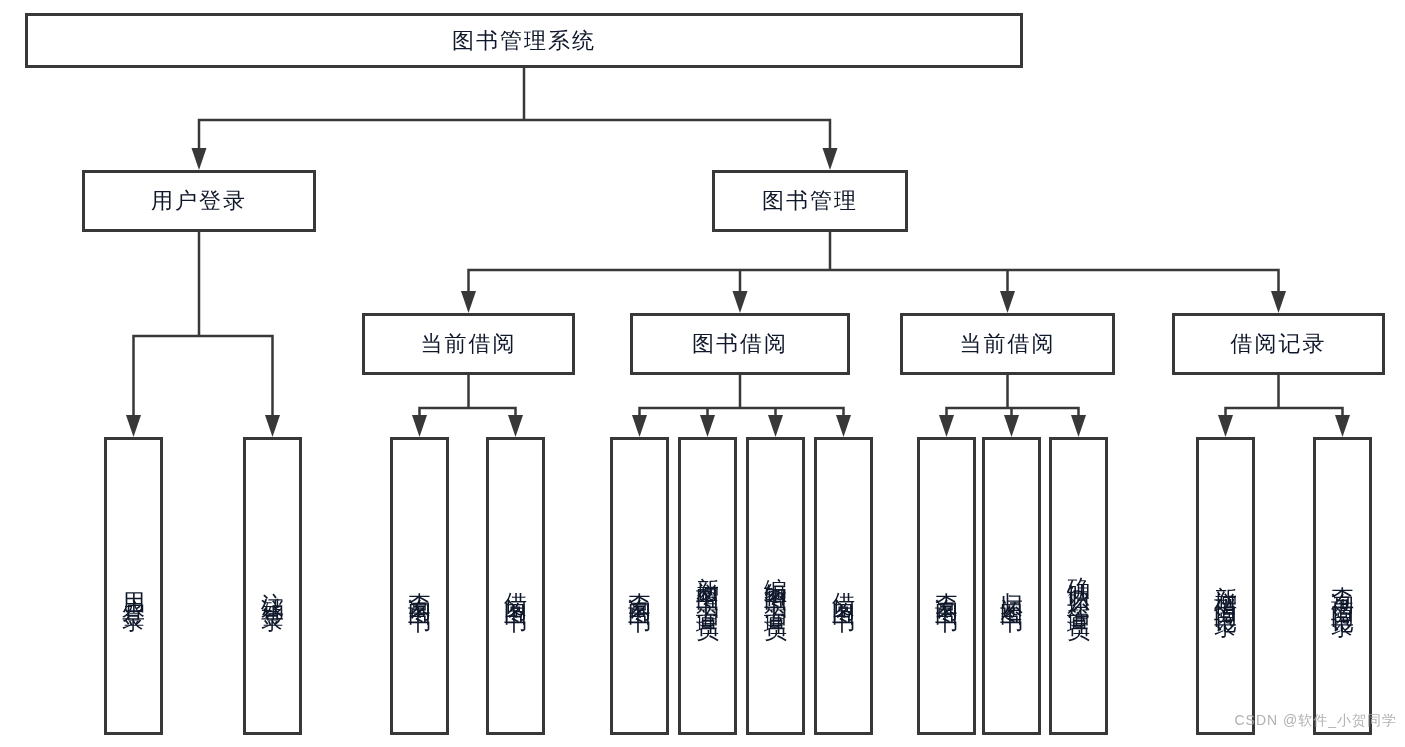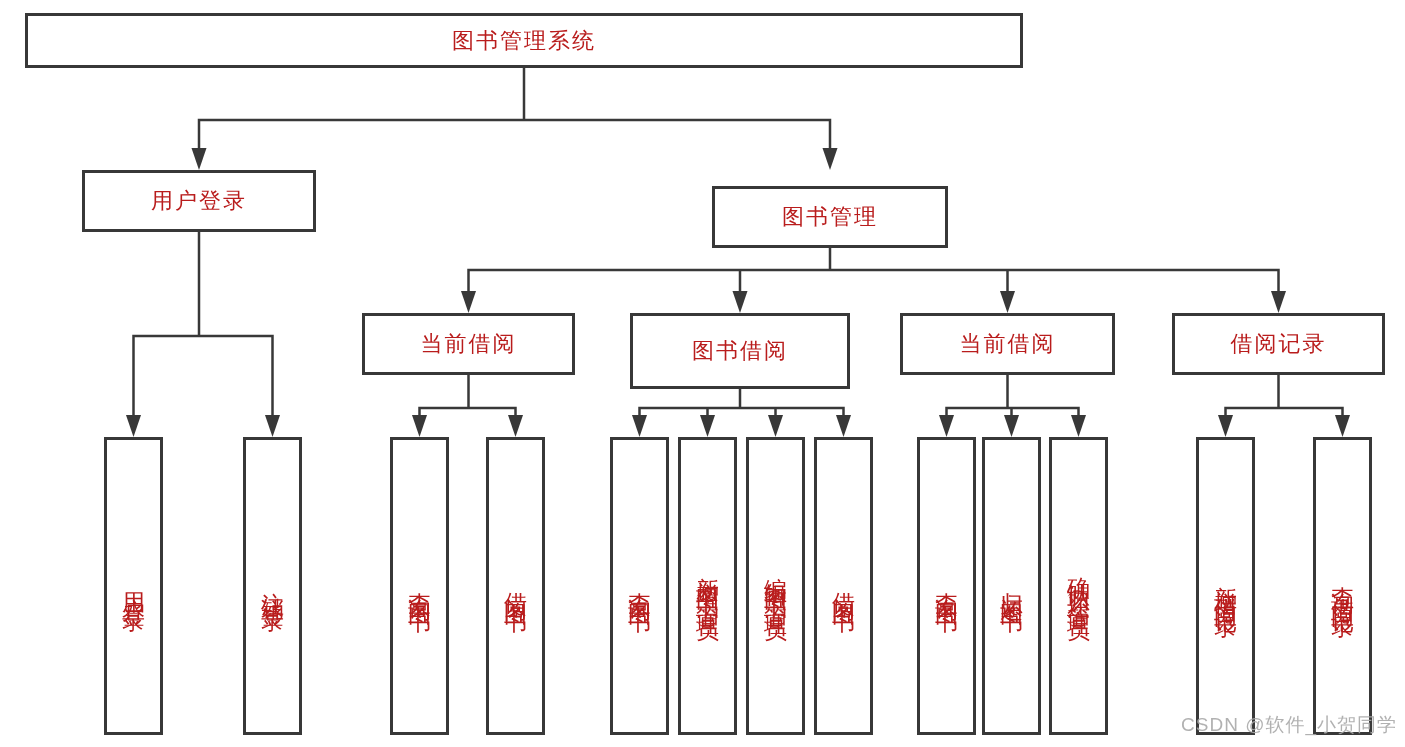--- a/index.html
+++ b/index.html
@@ -4,29 +4,29 @@
 <style>
   html,body{margin:0;padding:0;background:#ffffff;}
   .canvas{
     position:relative;width:1405px;height:747px;background:#ffffff;
     font-family:"Liberation Sans","DejaVu Sans",sans-serif;overflow:hidden;
   }
   svg.wires{position:absolute;left:0;top:0;width:1405px;height:747px;}
   .box{
     position:absolute;box-sizing:border-box;background:#ffffff;
     border:3px solid #383838;display:flex;align-items:center;justify-content:center;
-    color:#b91c1c;
+    color:#0f172a;
   }
   .box.h span{font-size:22px;letter-spacing:2px;white-space:nowrap;}
   .box.v span{
     writing-mode:vertical-rl;font-size:23px;letter-spacing:6px;line-height:1;
     white-space:nowrap;
   }
   .watermark{
-    position:absolute;right:8px;top:712px;font-size:19px;letter-spacing:1px;
+    position:absolute;right:8px;top:712px;font-size:14px;letter-spacing:1px;
     color:rgba(168,168,168,0.9);white-space:nowrap;
   }
 </style>
 </head>
 <body>
 
 <div class="canvas">
 
   <svg class="wires" viewBox="0 0 1405 747">
     <g stroke="#383838" stroke-width="2.5" fill="none">
@@ -61,28 +61,28 @@
     </g>
   </svg>
 
   <div class="box h" style="left:25px;top:13px;width:998px;height:55px">
     <span>图书管理系统</span>
   </div>
 
   <div class="box h" style="left:82px;top:170px;width:234px;height:62px">
     <span>用户登录</span>
   </div>
-  <div class="box h" style="left:712px;top:186px;width:236px;height:62px">
+  <div class="box h" style="left:712px;top:170px;width:196px;height:62px">
     <span>图书管理</span>
   </div>
 
   <div class="box h" style="left:362px;top:313px;width:213px;height:62px">
     <span>当前借阅</span>
   </div>
-  <div class="box h" style="left:630px;top:313px;width:220px;height:76px">
+  <div class="box h" style="left:630px;top:313px;width:220px;height:62px">
     <span>图书借阅</span>
   </div>
   <div class="box h" style="left:1172px;top:313px;width:213px;height:62px">
     <span>借阅记录</span>
   </div>
   <div class="box h" style="left:900px;top:313px;width:215px;height:62px">
     <span>当前借阅</span>
   </div>
 
   <div class="box v" style="left:104px;top:437px;width:59px;height:298px">

